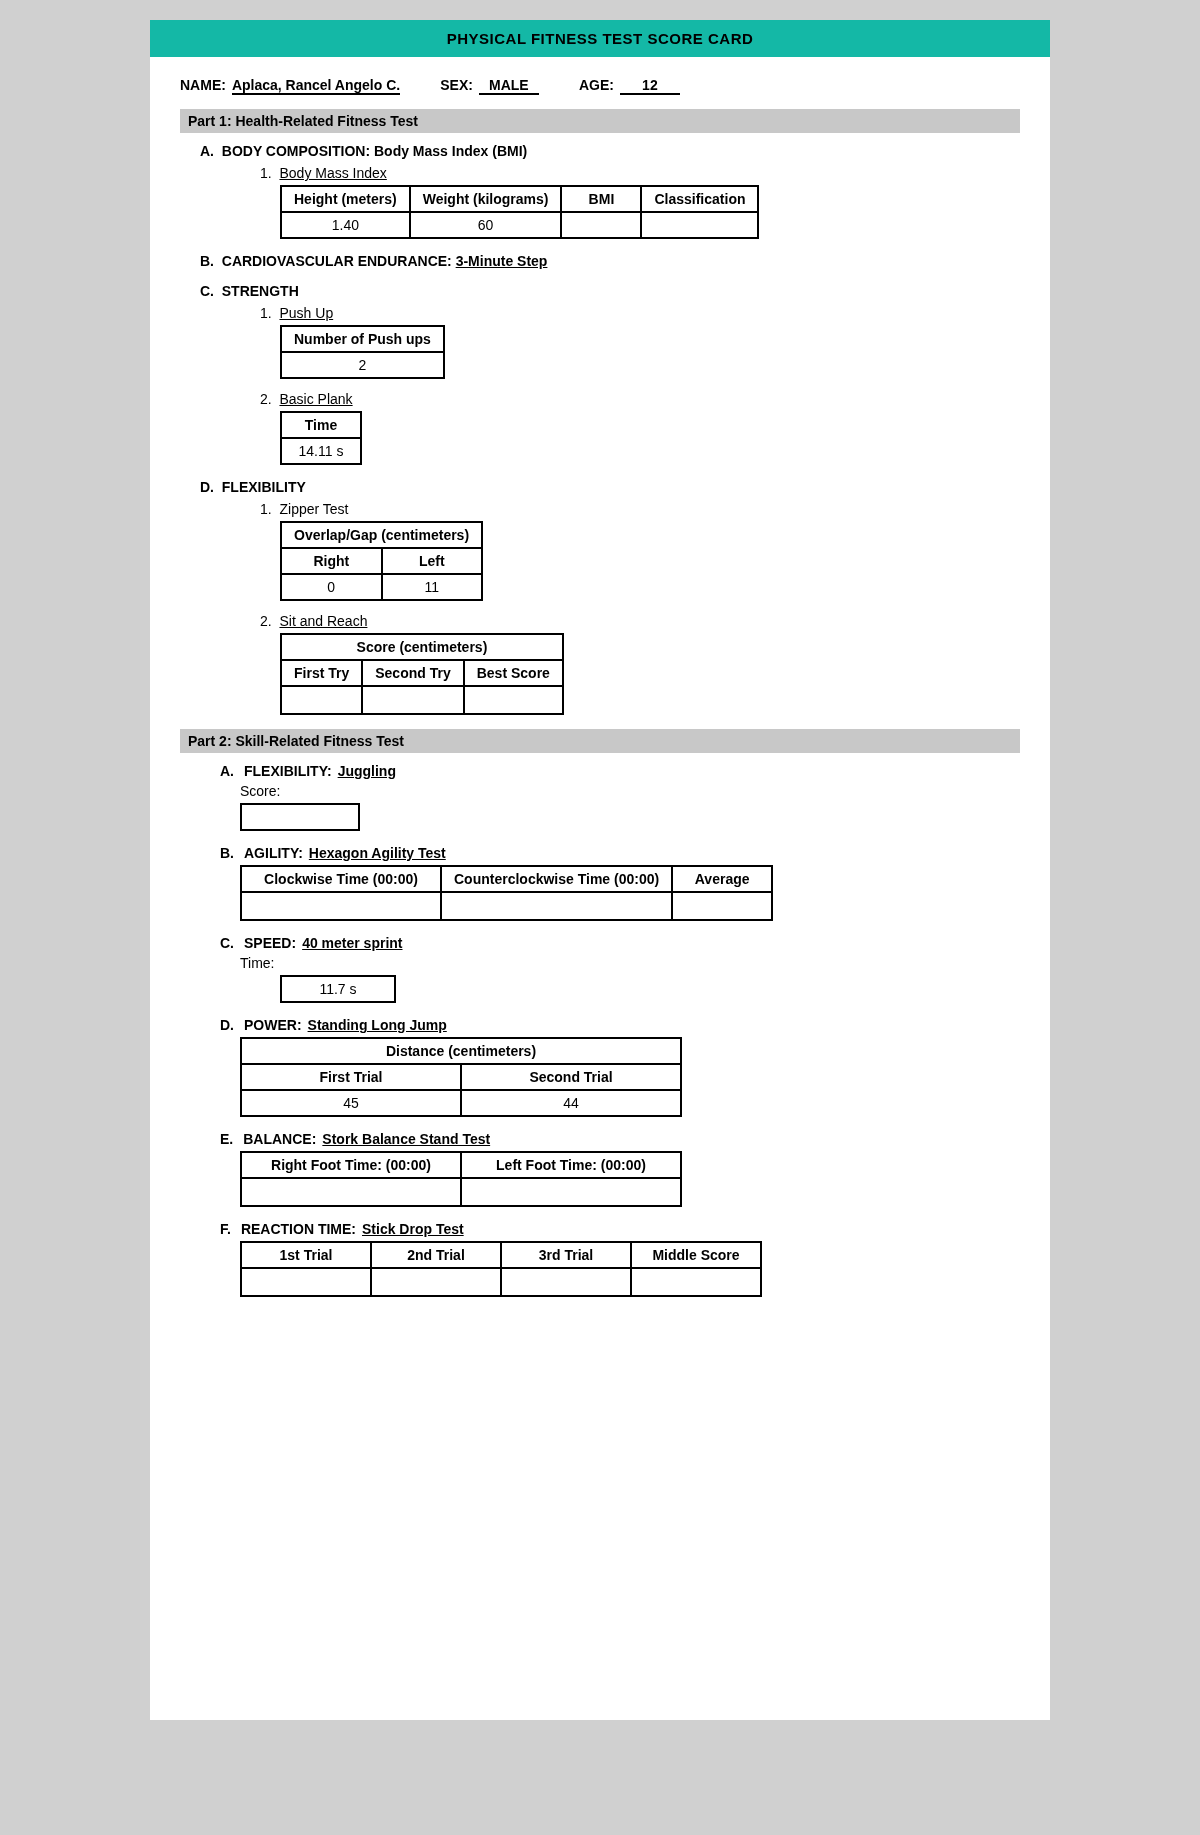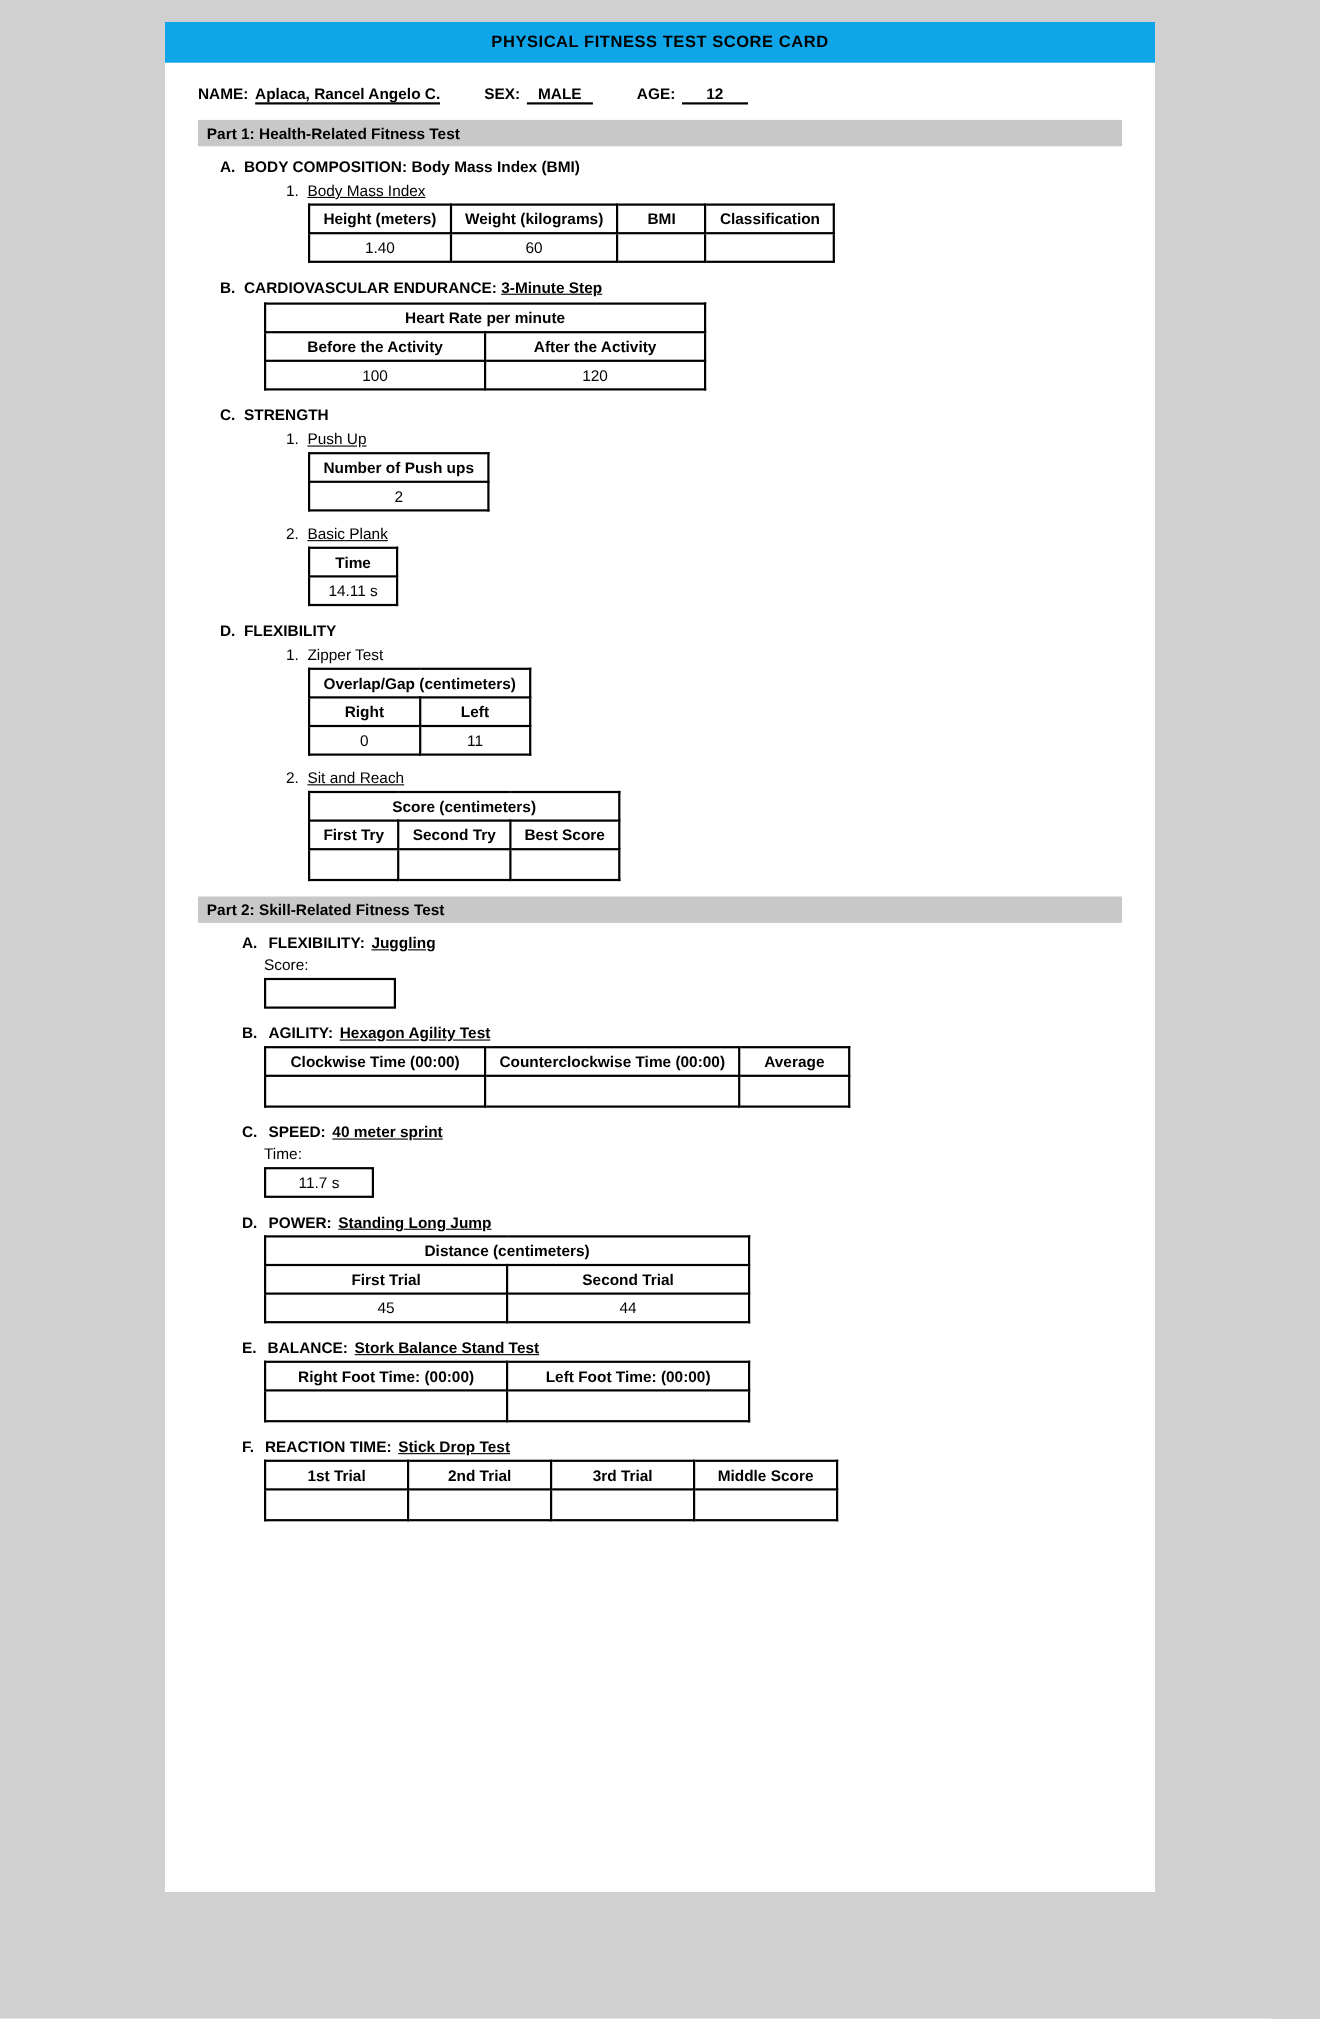--- a/index.html
+++ b/index.html
@@ -15,21 +15,21 @@
       font-family: Arial, sans-serif;
       font-size: 14px;
     }
     .page {
       background: #ffffff;
       width: 900px;
       min-height: 1700px;
       padding: 0;
     }
     .header-bar {
-      background: #0ea5e9;
+      background: #14b8a6;
       text-align: center;
       padding: 10px;
       font-weight: bold;
       font-size: 15px;
       letter-spacing: 0.5px;
     }
     .content {
       padding: 20px 30px;
     }
     .name-row {
@@ -114,25 +114,26 @@
     }
     .score-box {
       border: 2px solid #000;
       width: 120px;
       height: 28px;
       margin-left: 40px;
       margin-bottom: 10px;
     }
     .speed-box {
       border: 2px solid #000;
-      width: 100px;
+      width: 116px;
       height: 28px;
       display: flex;
       align-items: center;
       justify-content: center;
+      margin-left: 40px;
       margin-bottom: 10px;
       font-size: 14px;
     }
     .part-a-row {
       display: flex;
       align-items: baseline;
       gap: 6px;
       margin-bottom: 4px;
       margin-left: 20px;
     }
@@ -198,37 +199,20 @@
         </table>
       </div>
     </div>
 
     <div class="subsection">
       <div class="subsection-title">
         <span>B.</span>&nbsp;
         <span>CARDIOVASCULAR ENDURANCE:</span>
         <span style="text-decoration:underline;">3-Minute Step</span>
       </div>
-      <table style="margin-left:40px;">
-        <thead>
-          <tr>
-            <th colspan="2">Heart Rate per minute</th>
-          </tr>
-          <tr>
-            <th style="min-width:200px;">Before the Activity</th>
-            <th style="min-width:200px;">After the Activity</th>
-          </tr>
-        </thead>
-        <tbody>
-          <tr>
-            <td>100</td>
-            <td>120</td>
-          </tr>
-        </tbody>
-      </table>
     </div>
 
     <div class="subsection">
       <div class="subsection-title">
         <span>C.</span>&nbsp;
         <span>STRENGTH</span>
       </div>
       <div class="numbered-item">
         <div class="sub-label">
           <span>1.</span>&nbsp;

